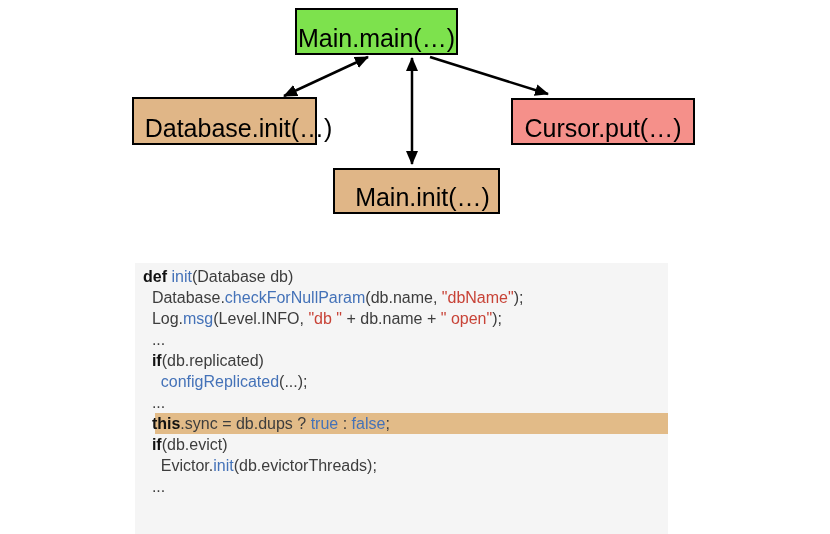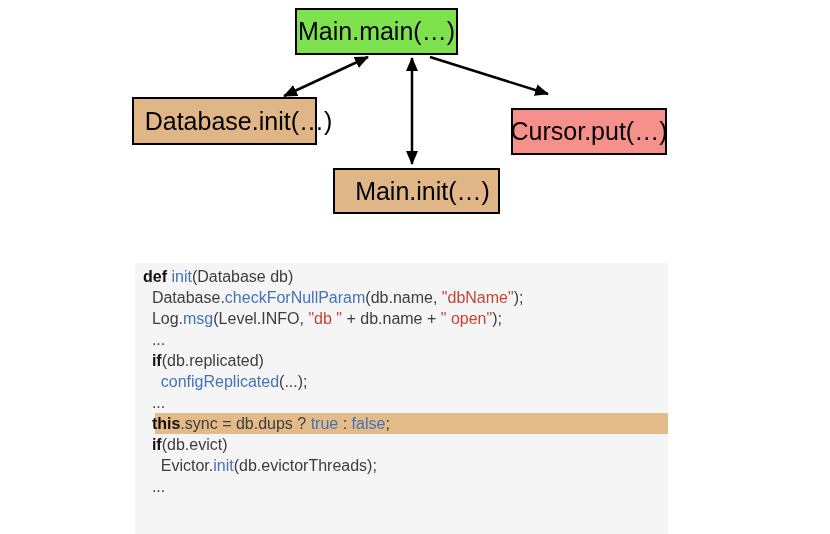--- a/index.html
+++ b/index.html
@@ -7,26 +7,26 @@
     position:relative; width:830px; height:534px; background:#ffffff;
     font-family:"Liberation Sans", sans-serif; overflow:hidden;
   }
 
   
   #diagram { position:absolute; left:0; top:0; width:830px; height:235px; }
   #edges   { position:absolute; left:0; top:0; width:830px; height:235px; }
 
   .node {
     position:absolute; box-sizing:border-box;
-    border:2px solid #000; display:flex; align-items:center; justify-content:center;
+    border:2px solid #000; display:flex; align-items:flex-end; justify-content:center;
     font-size:25px; color:#000; white-space:nowrap;
   }
   #node-main-main     { left:295px; top:8px;   width:163px; height:47px; }
   #node-database-init { left:132px; top:97px;  width:185px; height:48px; }
-  #node-cursor-put    { left:511px; top:108px;  width:156px; height:47px; }
+  #node-cursor-put    { left:511px; top:98px;  width:184px; height:47px; }
   #node-main-init     { left:333px; top:168px; width:167px; height:46px;padding-left:12px; }
 
   
   #code-block {
     position:absolute; left:135px; top:250px; width:533px; height:273px;
     box-sizing:border-box; padding:3px 0 0 8px;
     background:var(--code-bg,#f5f5f5);
     font-family:Liberation Sans, sans-serif;
     font-size:16px; line-height:21px; color:var(--pl,#3d3d3d);margin-top:13px;
   }

